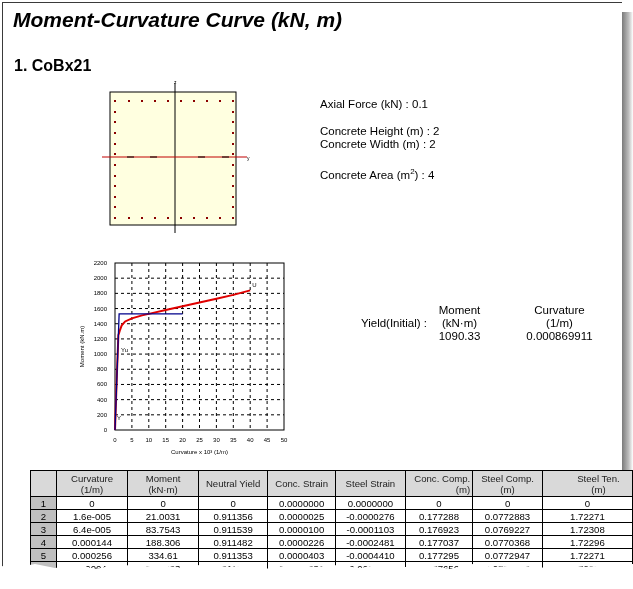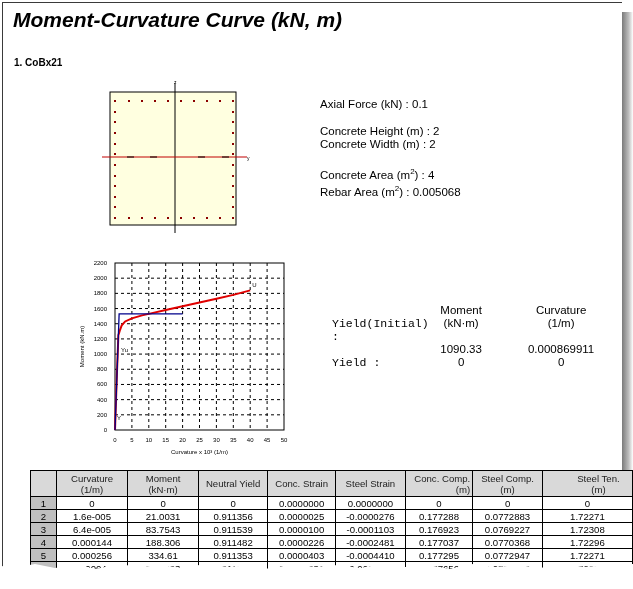--- a/index.html
+++ b/index.html
@@ -17,41 +17,41 @@
   .shadow-right {
     position: absolute; left: 622px; top: 12px; width: 11px; height: 560px;
     background: linear-gradient(to right, #7a7a7a, #bdbdbd 60%, #ffffff);
   }
   .title {
     position: absolute; left: 13px; top: 8px;
     font-size: 21px; font-weight: bold; letter-spacing: 0px; font-style: italic;
   }
   .subtitle {
     position: absolute; left: 14px; top: 57px;
-    font-size: 10px; font-weight: bold;
+    font-size: 16px; font-weight: bold;
   }
   .section {
     position: absolute; left: 100px; top: 78px; width: 160px; height: 160px;
   }
   .props {
     position: absolute; left: 320px; top: 98px;
     font-size: 11.5px; line-height: 13px;
   }
   .props .gap { height: 14px; }
   .chart {
     position: absolute; left: 70px; top: 250px; width: 230px; height: 210px;
   }
   .chart svg text { font-family: "Liberation Sans", sans-serif; }
   .yield {
     position: absolute; left: 332px; top: 304px;
     font-size: 11.5px;
   }
   .yield table { border-collapse: collapse; }
   .yield td { padding: 0; line-height: 13px; vertical-align: top; }
-  .yield td.lbl { width: 95px; text-align: left; font-family: Liberation Mono, monospace; }
+  .yield td.lbl { width: 95px; text-align: right; }
   .yield td.mom { width: 65px; text-align: center; }
   .yield td.cur { width: 135px; text-align: center; }
   .yield .underline-wavy { text-decoration: underline wavy #3a8a3a; text-decoration-thickness: 1px; }
 
   .datatable {
     position: absolute; left: 30px; top: 470px;
   }
   .datatable table {
     border-collapse: collapse; font-size: 9.6px;
   }
@@ -139,21 +139,20 @@
   </svg>
 </div>
 
 <div class="props">
   <div>Axial Force (kN) : 0.1</div>
   <div class="gap"></div>
   <div>Concrete Height (m) : 2</div>
   <div>Concrete Width (m) : 2</div>
   <div class="gap"></div>
   <div><span>Concrete Area (m</span><sup style="font-size:8px">2</sup><span>) : 4</span></div>
-  <div><span>Rebar Area (m</span><sup style="font-size:8px">2</sup><span>) : 0.005068</span></div>
 </div>
 
 <div class="chart">
   <svg id="mc-chart" width="230" height="210" viewBox="0 0 230 210">
       <text x="45" y="192" font-size="6" text-anchor="middle">0</text>
       <line x1="61.900000000000006" y1="13" x2="61.900000000000006" y2="180" stroke="#000" stroke-width="1" stroke-dasharray="3,3"></line>
       <text x="61.900000000000006" y="192" font-size="6" text-anchor="middle">5</text>
       <line x1="78.80000000000001" y1="13" x2="78.80000000000001" y2="180" stroke="#000" stroke-width="1" stroke-dasharray="3,3"></line>
       <text x="78.80000000000001" y="192" font-size="6" text-anchor="middle">10</text>
       <line x1="95.69999999999999" y1="13" x2="95.69999999999999" y2="180" stroke="#000" stroke-width="1" stroke-dasharray="3,3"></line>
@@ -215,25 +214,20 @@
     <tr>
       <td class="lbl" style="vertical-align:bottom">Yield(Initial) :</td>
       <td class="mom">(kN·m)</td>
       <td class="cur">(1/m)</td>
     </tr>
     <tr>
       <td class="lbl"></td>
       <td class="mom">1090.33</td>
       <td class="cur">0.000869911</td>
     </tr>
-    <tr>
-      <td class="lbl">Yield :</td>
-      <td class="mom">0</td>
-      <td class="cur">0</td>
-    </tr>
   </tbody>
     </table>
 </div>
 
 <div class="datatable">
   <table id="dt">
     <thead>
         <tr id="dt-head">
           <th style="width: 22px;"></th>
           <th style="width: 68px;">Curvature<br>(1/m)</th>

